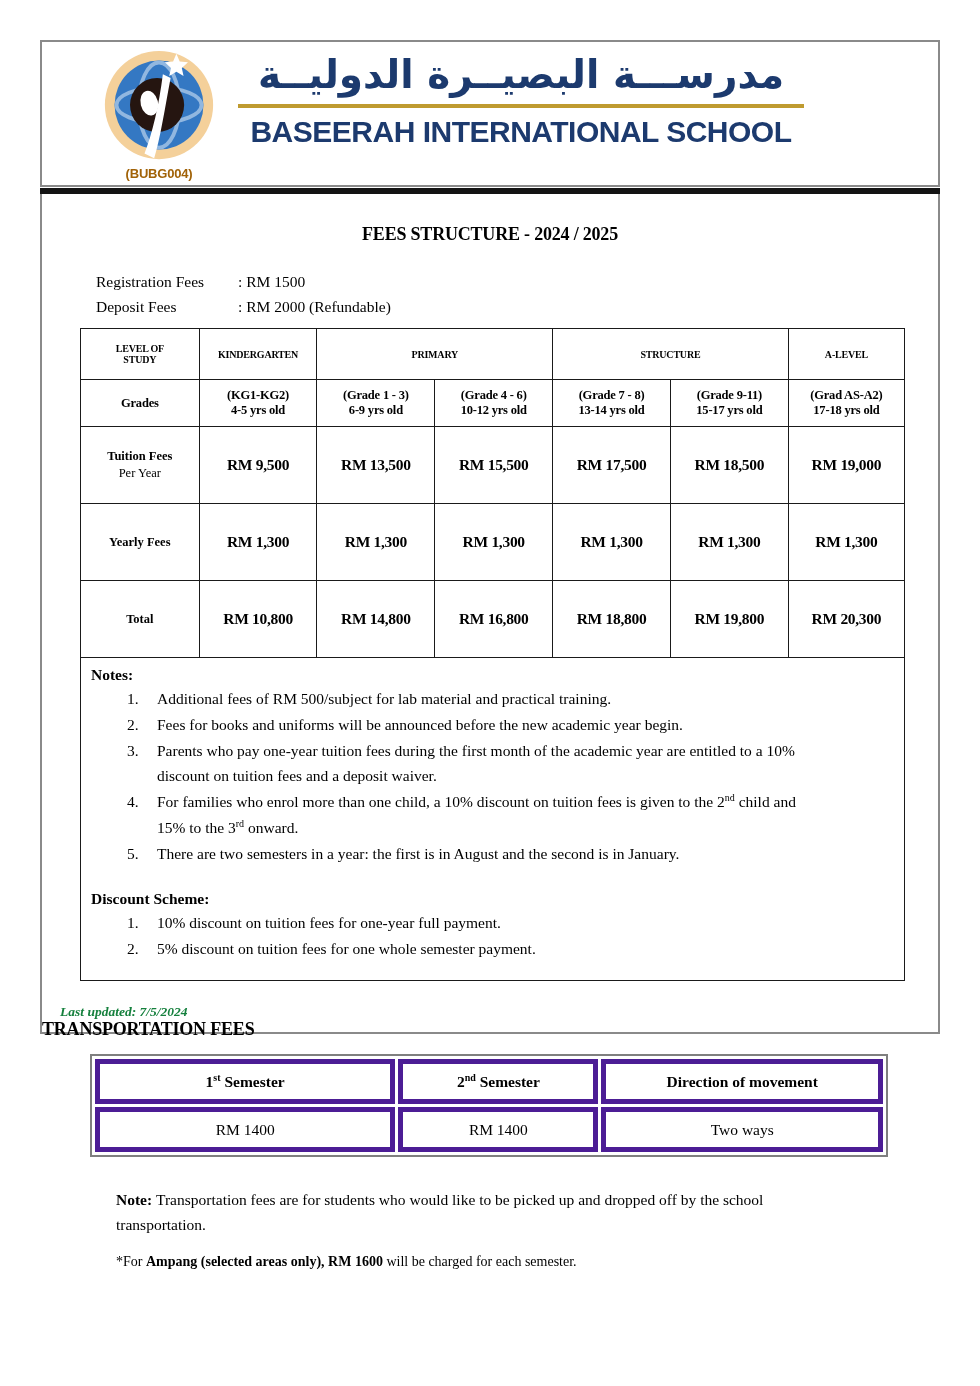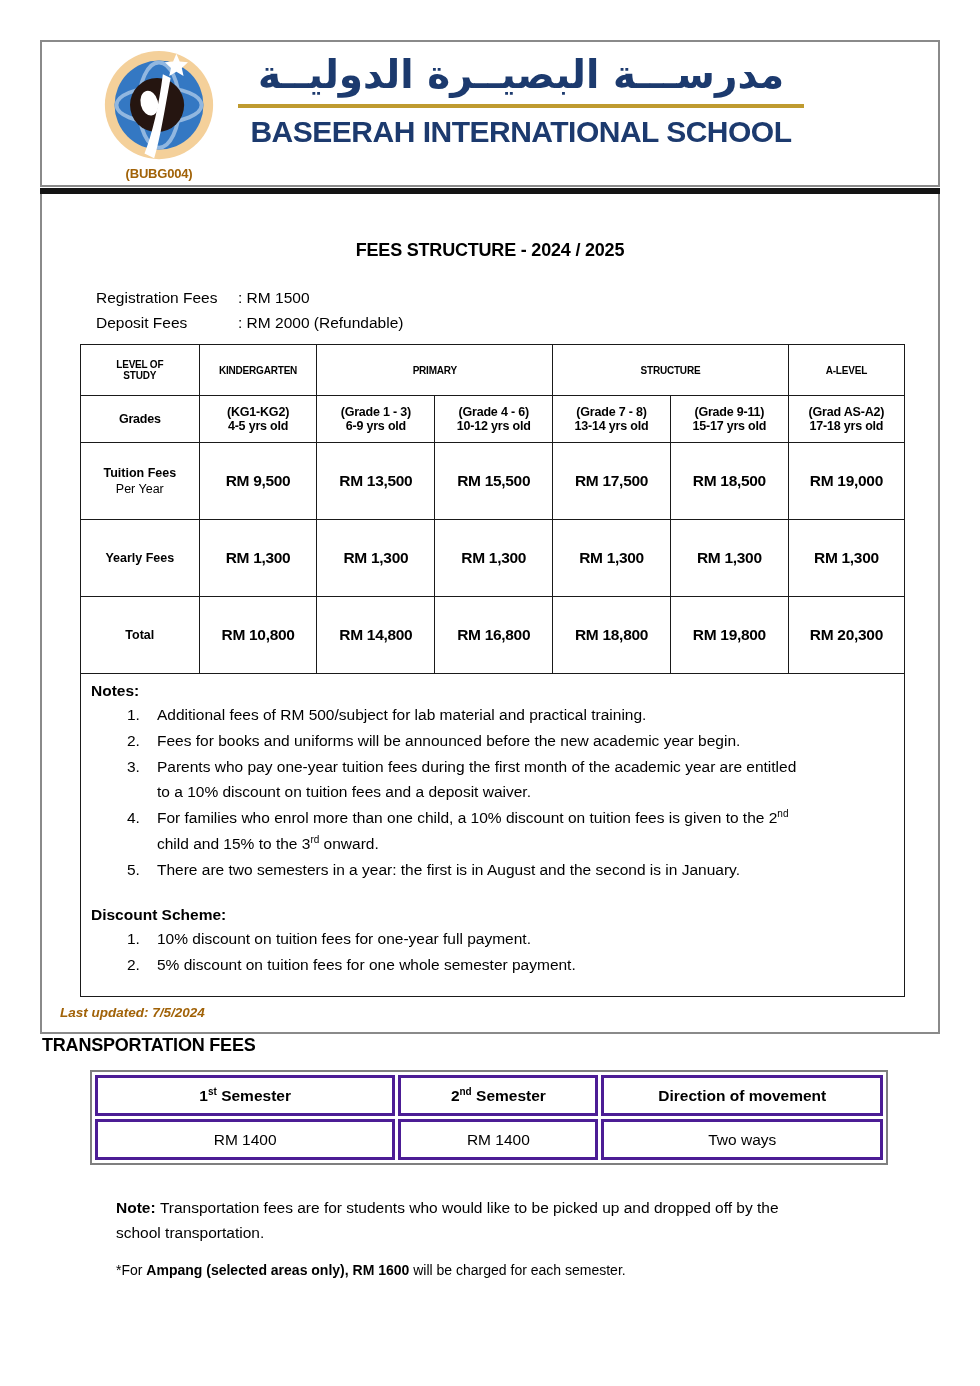--- a/index.html
+++ b/index.html
@@ -26,21 +26,21 @@
   .goldline{height:4px;background:#bf9b30;margin:5px 0 7px 0;}
   .english{
     color:#1c3a6e;font-weight:bold;font-size:30px;letter-spacing:-0.5px;
     text-align:center;white-space:nowrap;
   }
   .black-bar{height:6px;background:#131313;margin-top:1px;}
 
   
   .main-box{
     box-sizing:border-box;border:2px solid #8a8a8a;border-top:none;
-    height:840px;background:#fff;position:relative;padding-top:46px;
+    height:840px;background:#fff;position:relative;padding-top:30px;font-family:Liberation Serif, serif;
   }
   .page-title{text-align:center;font-size:18px;font-weight:bold;letter-spacing:-0.2px;}
   .fees-intro{margin:24px 0 9px 54px;font-size:15.5px;line-height:1.62;}
   .fee-label{display:inline-block;width:142px;}
 
   
   table.fees{
     margin-left:38px;width:825px;border-collapse:collapse;table-layout:fixed;
   }
   table.fees td{border:1px solid #1a1a1a;text-align:center;vertical-align:middle;padding:2px;}
@@ -63,28 +63,28 @@
   .li .num{width:30px;margin-left:36px;flex:none;}
   .li .txt{max-width:650px;}
   sup{font-size:10px;vertical-align:super;line-height:0;margin-top:8px;}
 
   
   .transport-title{text-align:left;font-size:18px;font-weight:bold;margin-top:38px;letter-spacing:-0.2px;}
   table.transport{
     margin:14px 0 0 48px;width:798px;border:2px solid #7f7f7f;
     border-collapse:separate;border-spacing:3px;table-layout:fixed;
   }
-  table.transport td{border:3px solid #4c1d95;text-align:center;height:33px;font-size:15.5px;vertical-align:middle;}
+  table.transport td{border:5px solid #4c1d95;text-align:center;height:33px;font-size:15.5px;vertical-align:middle;}
   table.transport .th{font-weight:bold;}
 
   .note-para{margin:30px 0 0 74px;max-width:665px;font-size:15.5px;line-height:1.62;}
   .ampang{margin:17px 0 0 74px;font-size:14px;}
   .footer{
     position:absolute;left:18px;bottom:12px;
-    color:#a16207;font-style:italic;font-weight:bold;font-size:13.5px;
+    color:#15803d;font-style:italic;font-weight:bold;font-size:13.5px;
   }
 </style>
 </head>
 <body>
 
 <div class="page">
   <div class="doc">
 
     <div class="header-box">
       <div class="logo-wrap">

